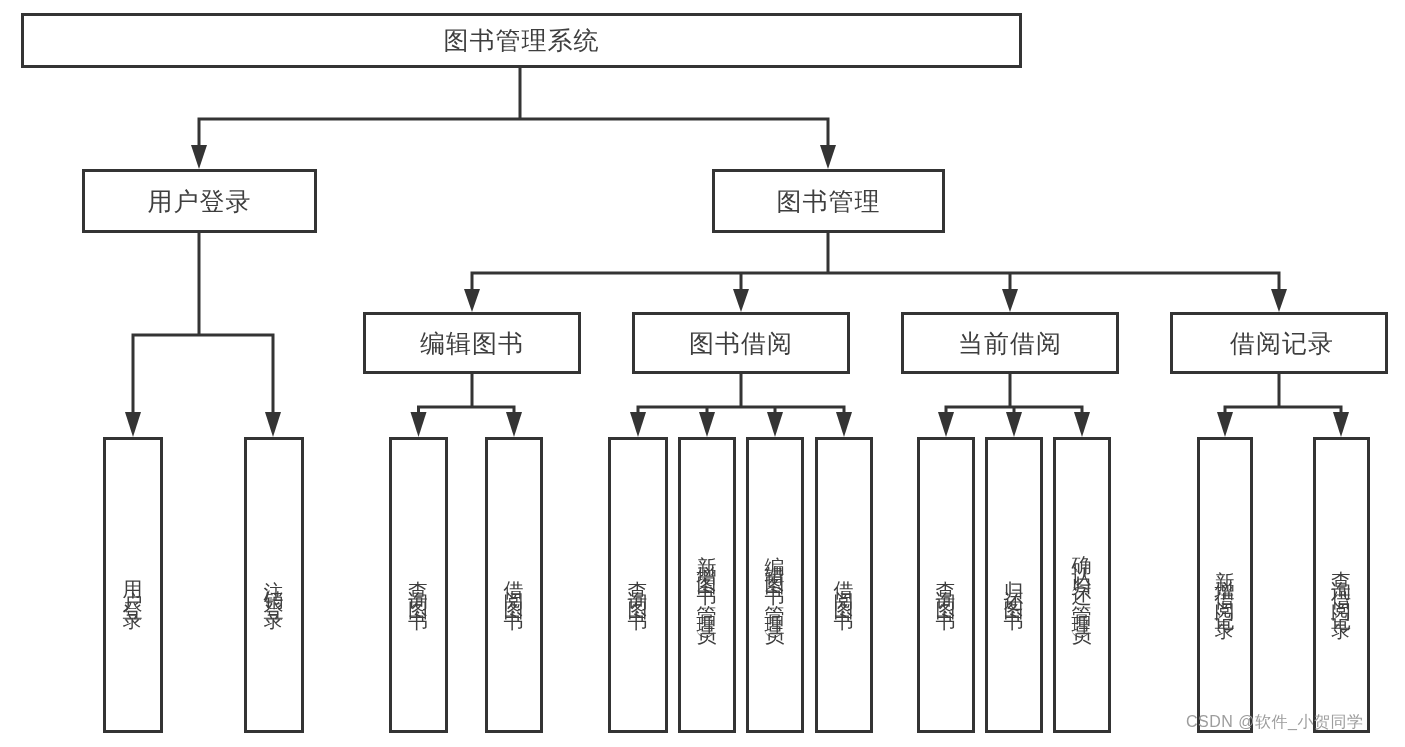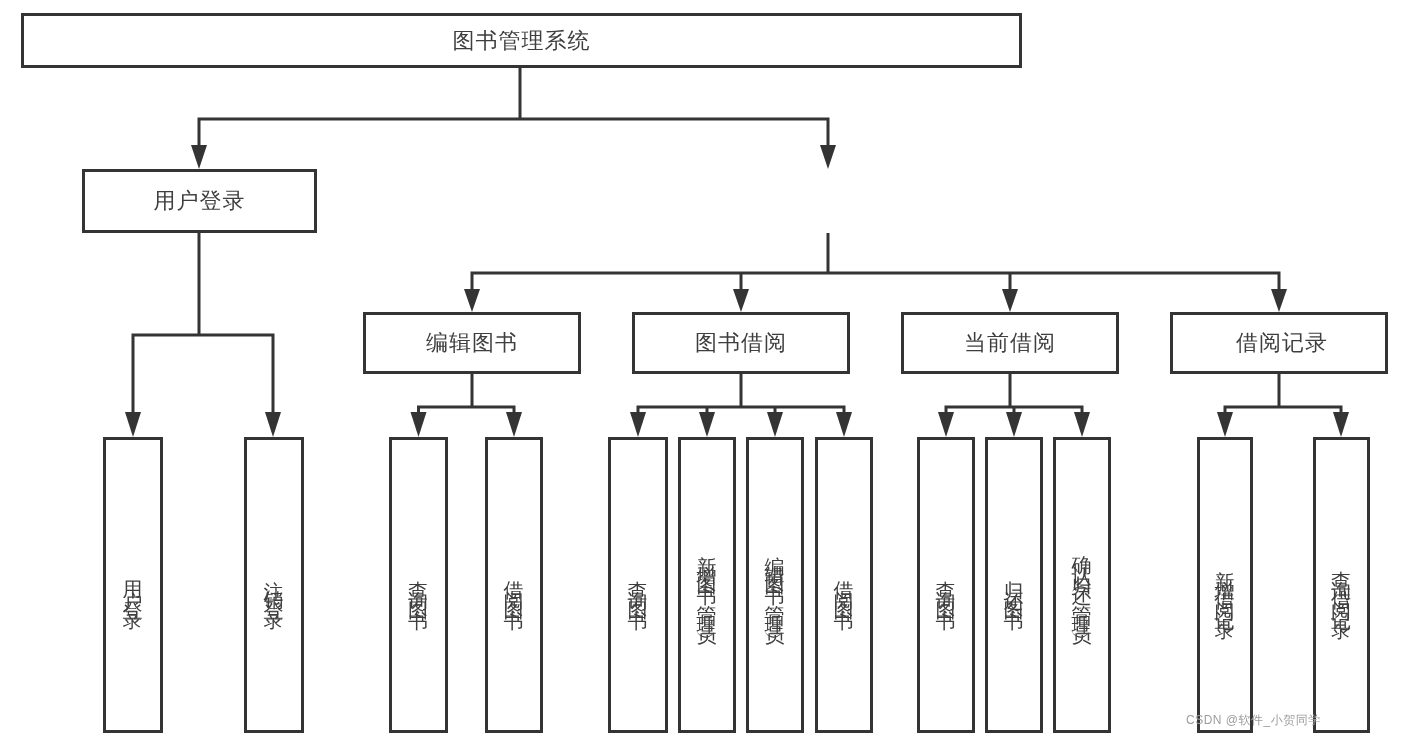--- a/index.html
+++ b/index.html
@@ -24,37 +24,37 @@
     box-sizing: border-box;
     border: 3px solid #343434;
     background: #ffffff;
     display: flex;
     align-items: center;
     justify-content: center;
     color: #3e3e3e;
     z-index: 2;
   }
   .hbox span {
-    font-size: 22px;
+    font-size: 25px;
     letter-spacing: 1px;
     white-space: nowrap;
   }
   .vbox span {
     writing-mode: vertical-rl;
     text-orientation: mixed;
     font-size: 20px;
     line-height: 1;
     letter-spacing: 10px;
     white-space: nowrap;
   }
   .watermark {
     position: absolute;
     left: 1186px;
     top: 712px;
-    font-size: 12px;
+    font-size: 16px;
     color: #9d9d9d;
     letter-spacing: 0.5px;
     white-space: nowrap;
     z-index: 3;
     text-align: right;
   }
 </style>
 </head>
 <body>
 
@@ -102,20 +102,23 @@
       <polygon class="ah" points="1333,412 1349,412 1341,437"></polygon>
     </g>
   </svg>
 
   <div class="hbox" style="left:21px; top:13px; width:1001px; height:55px;">
     <span>图书管理系统</span>
   </div>
 
   <div class="hbox" style="left:82px; top:169px; width:235px; height:64px;">
     <span>用户登录</span>
+  </div>
+  <div class="hbox" style="left:712px; top:169px; width:233px; height:64px;">
+    <span>图书管理</span>
   </div>
 
   <div class="hbox" style="left:363px; top:312px; width:218px; height:62px;">
     <span>编辑图书</span>
   </div>
   <div class="hbox" style="left:632px; top:312px; width:218px; height:62px;">
     <span>图书借阅</span>
   </div>
   <div class="hbox" style="left:901px; top:312px; width:218px; height:62px;font-family:Liberation Serif, serif;">
     <span>当前借阅</span>

